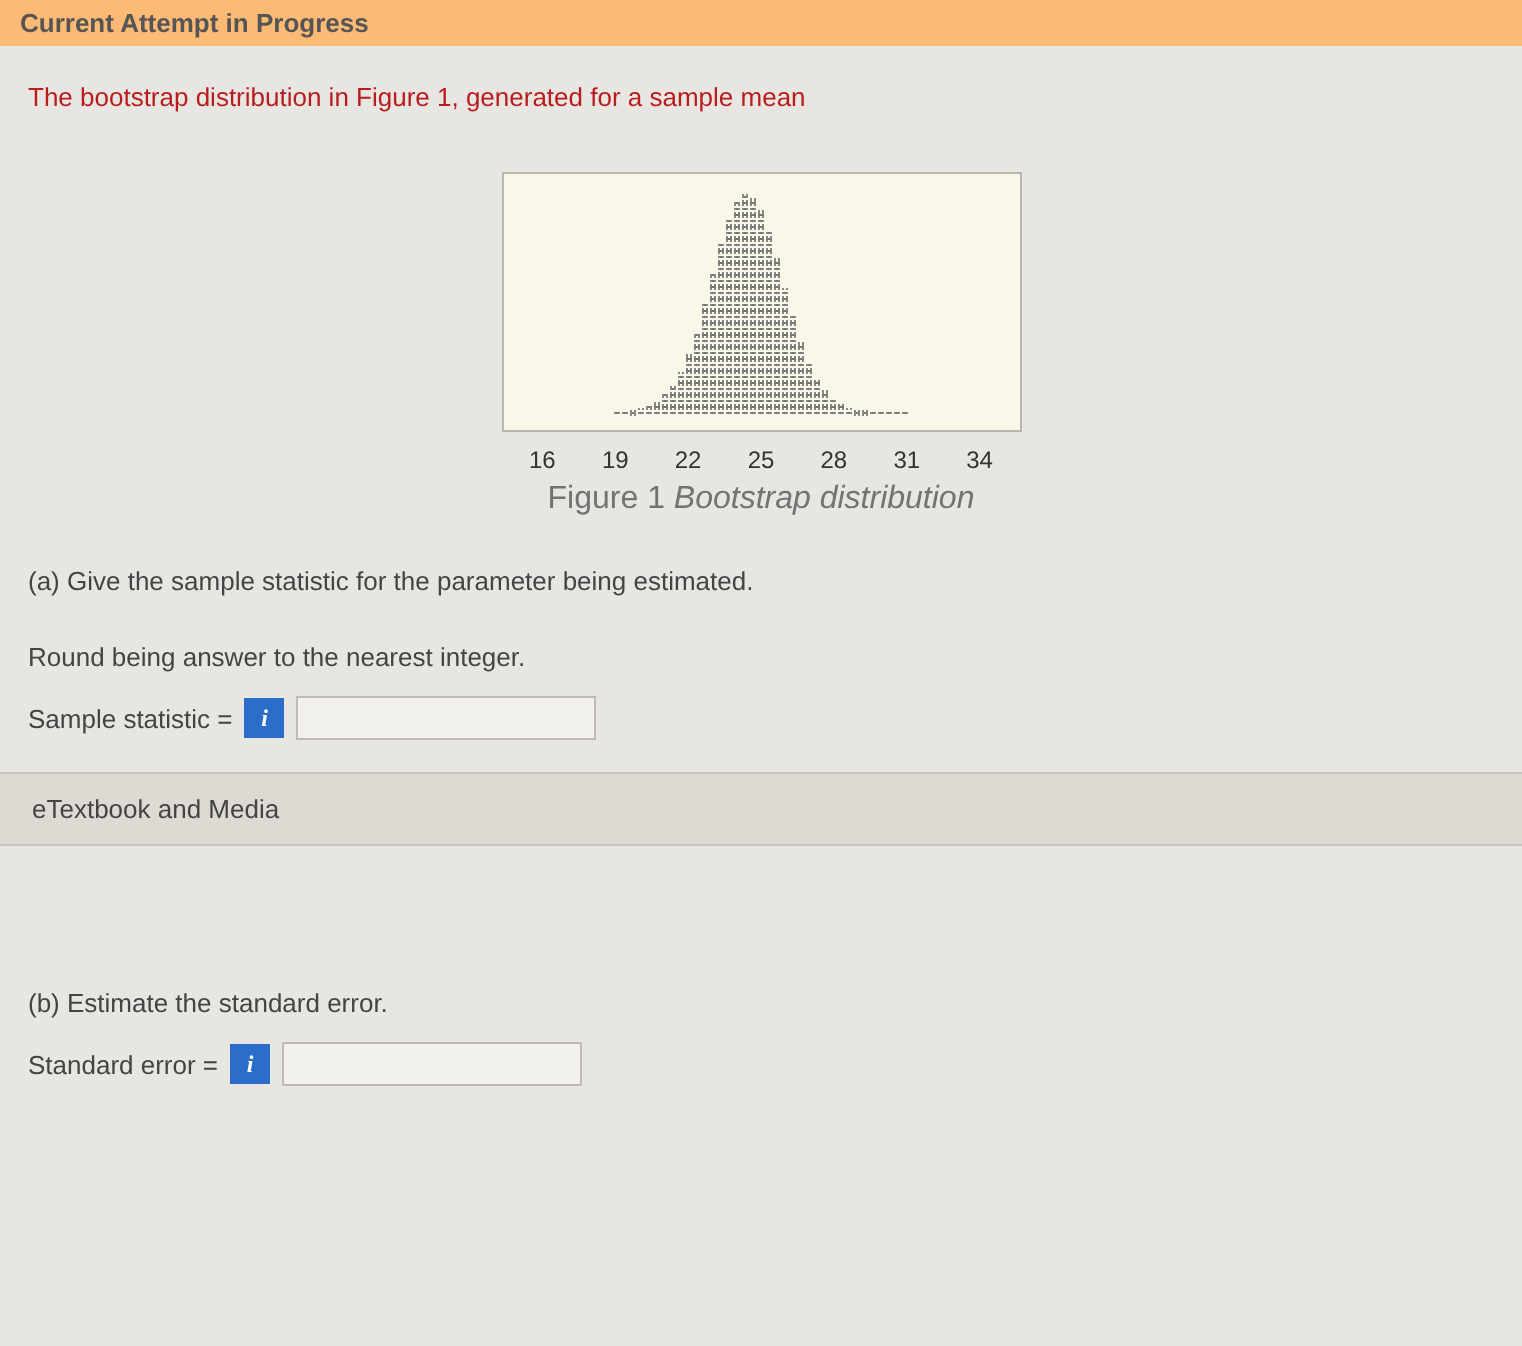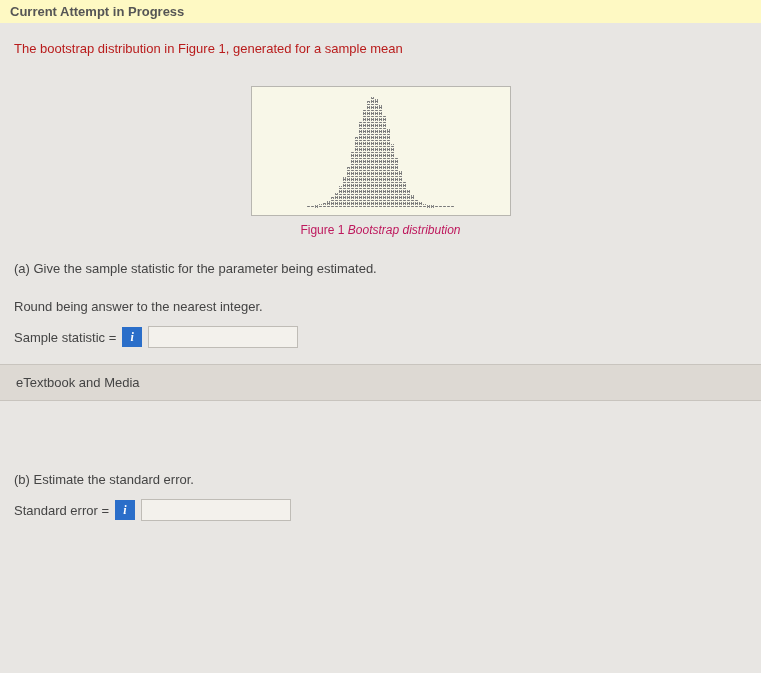--- a/index.html
+++ b/index.html
@@ -6,21 +6,21 @@
     body {
       font-family: Arial, Helvetica, sans-serif;
       background: #e8e6e3;
       color: #333;
       width: 761px;
       height: 673px;
       overflow: hidden;
       font-size: 13px;
     }
     .header-bar {
-      background: #fef9c3;
+      background: #fdba74;
       padding: 4px 10px;
       font-weight: bold;
       color: #555;
       font-size: 13px;
     }
     .content {
       padding: 18px 14px 10px 14px;
     }
     .intro-text {
       color: #444;
@@ -64,22 +64,22 @@
     .axis-labels {
       display: flex;
       width: 260px;
       margin: 4px auto 0 auto;
       justify-content: space-between;
       padding: 0 14px;
       font-size: 12px;
       color: #333;
     }
     .figure-caption {
-      font-size: 12px;
-      color: #be185d;
+      font-size: 16px;
+      color: #737373;
       margin-top: 4px;
     }
     .figure-caption .italic { font-style: italic; }
     .question-row {
       margin-top: 23px;
       margin-bottom: 12px;
       color: #444;
     }
     .input-row {
       margin: 10px 0 16px 0;
@@ -166,20 +166,29 @@
           <div class="bar" style="height: 2.88462%;"></div>
           <div class="bar" style="height: 1.92308%;"></div>
           <div class="bar" style="height: 1.92308%;"></div>
           <div class="bar" style="height: 0.961538%;"></div>
           <div class="bar" style="height: 0.961538%;"></div>
           <div class="bar" style="height: 0.961538%;"></div>
           <div class="bar" style="height: 0.961538%;"></div>
           <div class="bar" style="height: 0.961538%;"></div>
         </div>
     </div>
+    <div class="axis-labels">
+      <span>16</span>
+      <span>19</span>
+      <span>22</span>
+      <span>25</span>
+      <span>28</span>
+      <span>31</span>
+      <span>34</span>
+    </div>
     <div class="figure-caption">
       <span>Figure 1 </span><span class="italic">Bootstrap distribution</span>
     </div>
   </div>
 
   <p class="question-row">(a) Give the sample statistic for the parameter being estimated.</p>
   <p class="question-row">Round being answer to the nearest integer.</p>
 
   <div class="input-row">
     <span>Sample statistic =</span>

